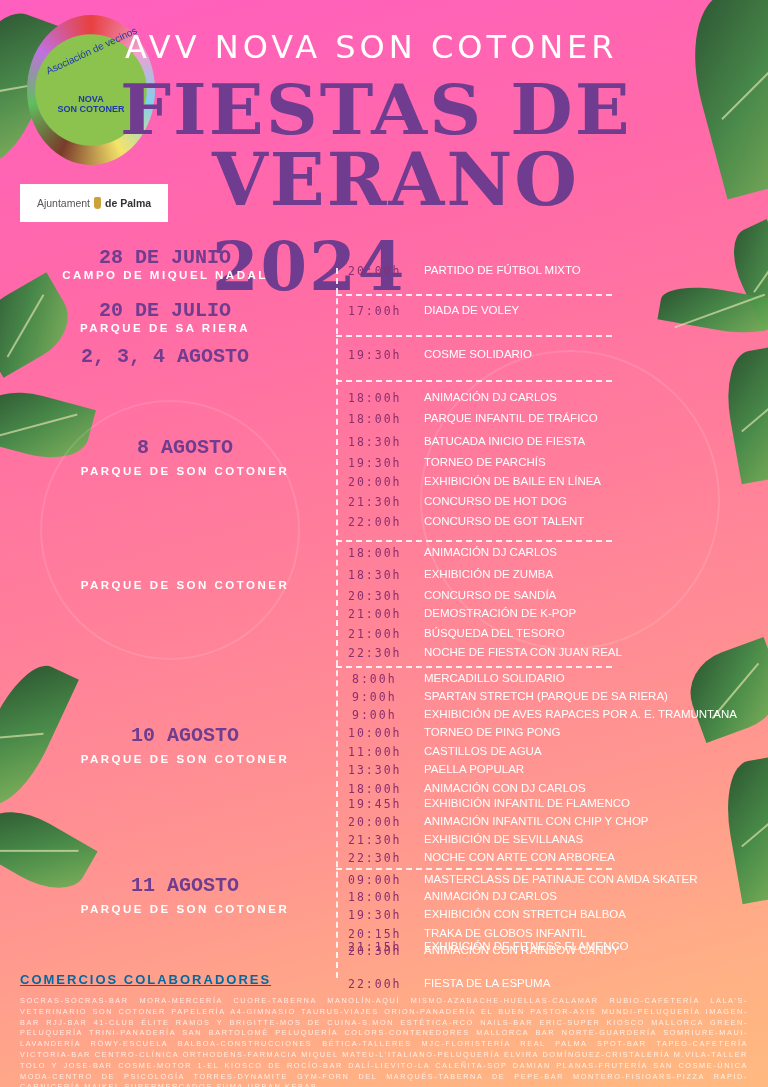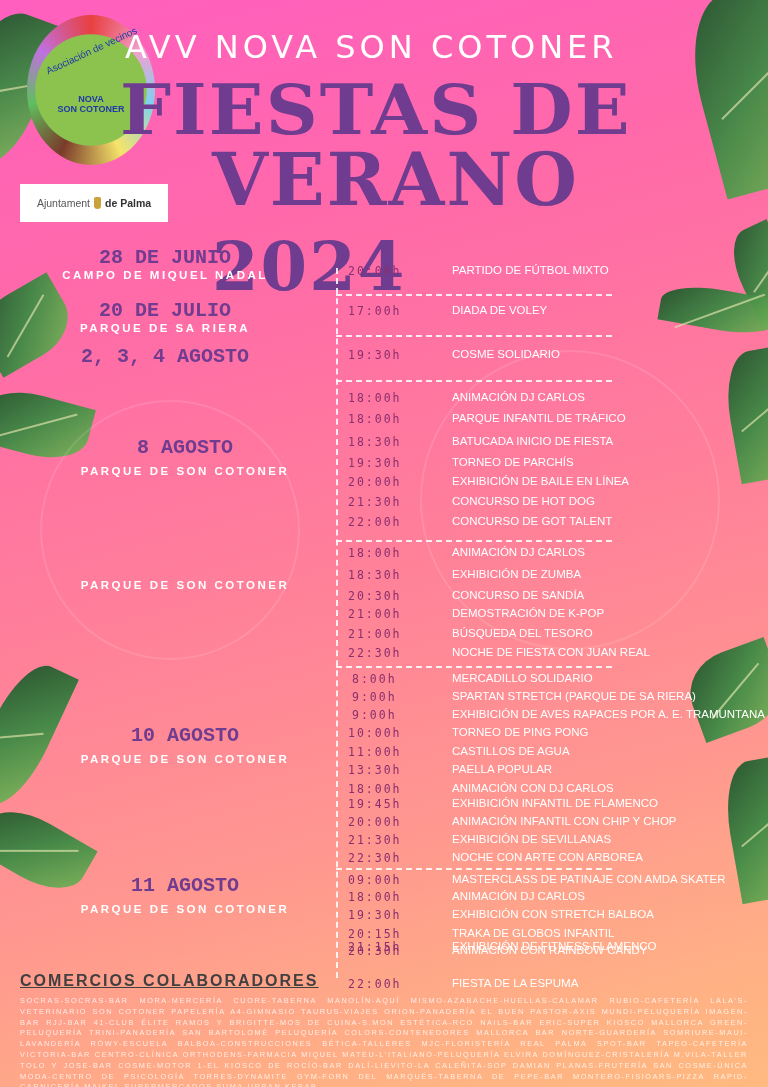--- a/index.html
+++ b/index.html
@@ -34,23 +34,23 @@
 
   .left-col { position: absolute; left: 0; width: 330px; text-align: center; }
   .date { color: #6f3c8f; font-family: Liberation Mono, monospace; font-weight: 700; font-size: 20px; }
   .place { color: #fff; font-weight: 700; font-size: 11.5px; letter-spacing: 2.5px; }
 
   .vline { position: absolute; left: 336px; top: 268px; height: 710px; border-left: 2px dashed rgba(255,255,255,.85); }
   .hdiv { position: absolute; left: 336px; width: 276px; border-top: 2px dashed rgba(255,255,255,.85); }
 
   .ev { position: absolute; display: flex; align-items: flex-start; white-space: nowrap; }
   .ev .time { width: 84px; font-family: "DejaVu Sans Mono", monospace; font-size: 11.5px; letter-spacing: 2px; color: #8a2f6e; padding-left: 8px; }
-  .ev .name { font-size: 11.5px; color: #fff; margin-left: 28px; }
-
-  .comercios-title { position: absolute; left: 20px; top: 972px; color: #404040; font-weight: 700; font-size: 16px; letter-spacing: 2px; text-decoration: underline; }
+  .ev .name { font-size: 11.5px; color: #fff; }
+
+  .comercios-title { position: absolute; left: 20px; top: 972px; color: #0369a1; font-weight: 700; font-size: 13px; letter-spacing: 2px; text-decoration: underline; }
   .comercios-text { position: absolute; left: 20px; top: 996px; width: 728px; color: rgba(255,255,255,.78); font-size: 7.3px; letter-spacing: 1.6px; line-height: 10.8px; text-align: justify; }
 </style>
 </head>
 <body>
 
 <div class="leaf" style="left:-40px;top:10px;width:80px;height:160px;transform:rotate(20deg);"></div>
 <div class="leaf" style="left:700px;top:-10px;width:100px;height:200px;transform:rotate(-15deg);"></div>
 <div class="leaf" style="left:740px;top:225px;width:50px;height:100px;transform:rotate(-25deg);"></div>
 <div class="leaf" style="left:660px;top:290px;width:120px;height:40px;transform:rotate(10deg);"></div>
 <div class="leaf" style="left:730px;top:350px;width:60px;height:130px;transform:rotate(-10deg);"></div>

